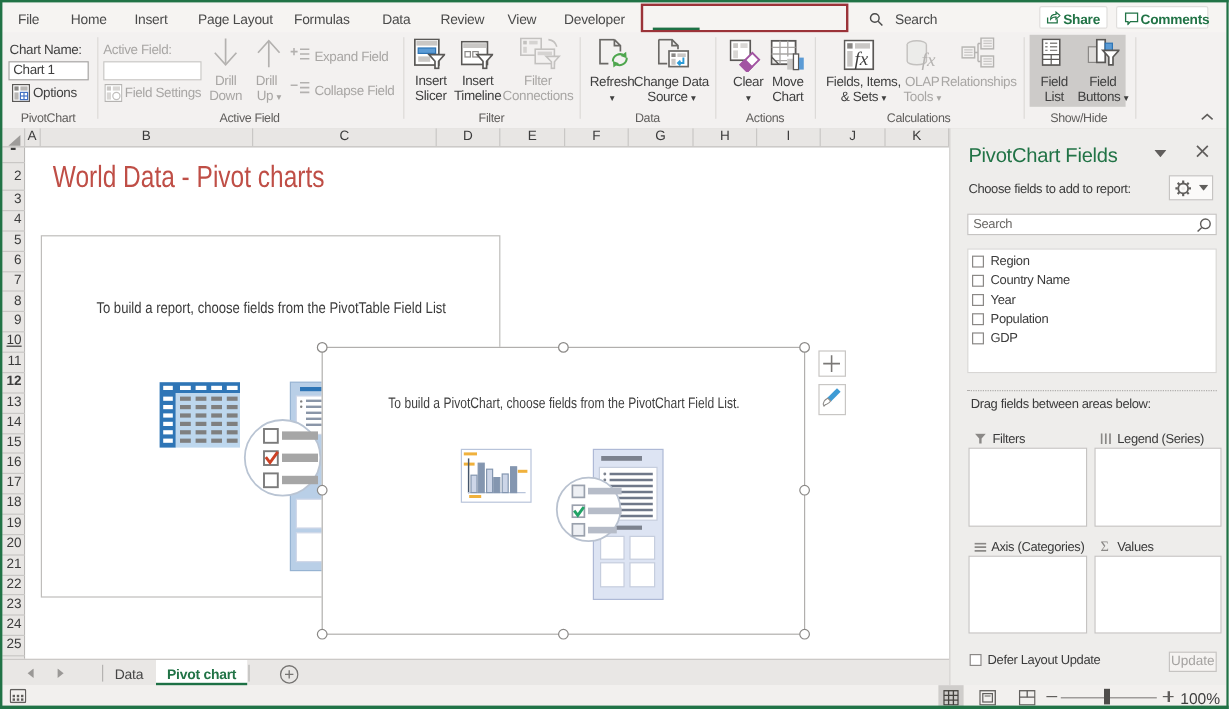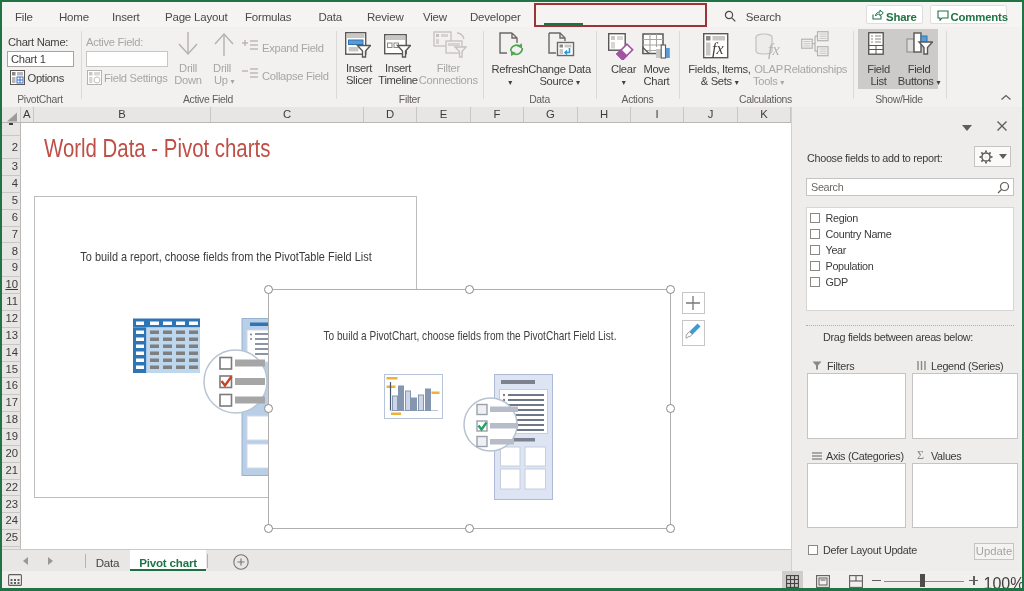--- a/index.html
+++ b/index.html
@@ -279,21 +279,21 @@
     <div class="rhcell" style="top:12.6px;height:23.5px;line-height:22px;">2</div>
     <div class="rhcell" style="top:36.1px;height:16.87px;line-height:15.5px;">3</div>
     <div class="rhcell" style="top:53.0px;height:16.87px;line-height:15.5px;">4</div>
     <div class="rhcell" style="top:69.8px;height:16.87px;line-height:15.5px;">5</div>
     <div class="rhcell" style="top:86.7px;height:16.87px;line-height:15.5px;">6</div>
     <div class="rhcell" style="top:103.6px;height:16.87px;line-height:15.5px;">7</div>
     <div class="rhcell" style="top:120.5px;height:16.87px;line-height:15.5px;">8</div>
     <div class="rhcell" style="top:137.3px;height:16.87px;line-height:15.5px;">9</div>
     <div class="rhcell" style="top:154.2px;height:16.87px;line-height:15.5px;text-decoration:underline;">10</div>
     <div class="rhcell" style="top:171.1px;height:16.87px;line-height:15.5px;">11</div>
-    <div class="rhcell" style="top:187.9px;height:16.87px;line-height:15.5px;">12</div>
+    <div class="rhcell" style="top:187.9px;height:16.87px;line-height:15.5px;font-weight:bold;">12</div>
     <div class="rhcell" style="top:204.8px;height:16.87px;line-height:15.5px;">13</div>
     <div class="rhcell" style="top:221.7px;height:16.87px;line-height:15.5px;">14</div>
     <div class="rhcell" style="top:238.5px;height:16.87px;line-height:15.5px;">15</div>
     <div class="rhcell" style="top:255.4px;height:16.87px;line-height:15.5px;">16</div>
     <div class="rhcell" style="top:272.3px;height:16.87px;line-height:15.5px;">17</div>
     <div class="rhcell" style="top:289.2px;height:16.87px;line-height:15.5px;">18</div>
     <div class="rhcell" style="top:306.0px;height:16.87px;line-height:15.5px;">19</div>
     <div class="rhcell" style="top:322.9px;height:16.87px;line-height:15.5px;">20</div>
     <div class="rhcell" style="top:339.8px;height:16.87px;line-height:15.5px;">21</div>
     <div class="rhcell" style="top:356.6px;height:16.87px;line-height:15.5px;">22</div>
@@ -458,20 +458,21 @@
         <path d="M11 4 L11 18 M4 11 L18 11" stroke="#7a7876" stroke-width="1.3"></path>
       </svg>
     <div class="abs" style="left:682px;top:319.5px;width:22.5px;height:26px;background:#fff;border:1px solid #c8c6c4;"></div>
     <svg class="abs" style="left:682px;top:319.5px" width="22" height="26" viewBox="0 0 22 26">
       <path d="M15.5 3.5 L18.5 6.5 L10.5 14.5 L7.5 11.5 Z" fill="#3d9bd5"></path>
       <path d="M7.8 11.8 L10.2 14.2 C9 16 8.8 16.2 7.2 16.6 C5.8 16.9 5.2 17.5 4.6 18.4 C3.8 17 3.9 15.7 4.9 14.2 C5.7 13 6.5 12.6 7.8 11.8 Z" fill="#fff" stroke="#8a8886" stroke-width="0.9"></path>
     </svg>
   </div>
 
   <div id="pane" class="abs" style="left:791px;top:107px;width:231px;height:463.5px;background:#eeedeb;border-left:1px solid #d2d0ce;">
+    <div class="abs" style="left:15px;top:12.5px;font-size:16.8px;letter-spacing:-0.2px;color:#217346;white-space:nowrap;">PivotChart Fields</div>
     <svg class="abs" style="left:170px;top:18px" width="10" height="6" viewBox="0 0 10 6">
         <polygon points="0,0 10,0 5,6" fill="#605e5c"></polygon>
       </svg>
     <svg class="abs" style="left:204px;top:13px" width="12" height="12" viewBox="0 0 12 12">
         <path d="M1.5 1.5 L10.5 10.5 M10.5 1.5 L1.5 10.5" stroke="#605e5c" stroke-width="1.4"></path>
       </svg>
     <div class="ptext" style="left:15px;top:44.5px;">Choose fields to add to report:</div>
     <div class="abs" style="left:182px;top:39px;width:37px;height:21px;background:#fbfaf9;border:1px solid #c6c4c2;"></div>
     <svg class="abs" style="left:187px;top:43px" width="14" height="14" viewBox="0 0 14 14">
       <circle cx="7" cy="7" r="4.1" fill="none" stroke="#605e5c" stroke-width="1.5"></circle>
@@ -501,21 +502,21 @@
       <div class="ptext" style="left:33.5px;top:105px">Region</div>
     <div class="cb" style="left:17.5px;top:122px"></div>
       <div class="ptext" style="left:33.5px;top:121px">Country Name</div>
     <div class="cb" style="left:17.5px;top:138px"></div>
       <div class="ptext" style="left:33.5px;top:137px">Year</div>
     <div class="cb" style="left:17.5px;top:154px"></div>
       <div class="ptext" style="left:33.5px;top:153px">Population</div>
     <div class="cb" style="left:17.5px;top:170px"></div>
       <div class="ptext" style="left:33.5px;top:169px">GDP</div>
     <div class="abs" style="left:14px;top:217.5px;width:208px;height:0;border-top:1px dotted #b0aeac;"></div>
-    <div class="ptext" style="left:31px;top:223.5px;">Drag fields between areas below:</div>
+    <div class="ptext" style="left:17px;top:223.5px;">Drag fields between areas below:</div>
     <svg class="abs" style="left:19.5px;top:254px" width="10" height="9" viewBox="0 0 10 9">
         <path d="M0.5 0.5 L9.5 0.5 L6 4.5 L6 8.5 L4 8.5 L4 4.5 Z" fill="#8a8886"></path>
       </svg>
     <div class="ptext" style="left:35px;top:253px">Filters</div>
     <svg class="abs" style="left:125px;top:254px" width="9" height="9" viewBox="0 0 9 9">
         <g stroke="#8a8886" stroke-width="1.4">
           <line x1="1" y1="0" x2="1" y2="9"></line>
           <line x1="4.5" y1="0" x2="4.5" y2="9"></line>
           <line x1="8" y1="0" x2="8" y2="9"></line>
         </g>
@@ -587,20 +588,20 @@
     <svg class="abs" style="left:847px;top:4.5px" width="14" height="13" viewBox="0 0 14 13">
       <rect x="0.6" y="0.6" width="12.8" height="11.8" fill="none" stroke="#605e5c" stroke-width="1.1"></rect>
       <line x1="7" y1="0.6" x2="7" y2="6" stroke="#605e5c" stroke-width="1.1"></line>
       <line x1="0.6" y1="6" x2="13.4" y2="6" stroke="#605e5c" stroke-width="1.1"></line>
     </svg>
     <div class="abs" style="left:870.3px;top:9px;width:9px;height:1.6px;background:#605e5c;"></div>
     <div class="abs" style="left:882.3px;top:10px;width:80px;height:1px;background:#8a8886;"></div>
     <div class="abs" style="left:918px;top:3.7px;width:5px;height:12.6px;background:#4f4d4b;"></div>
     <div class="abs" style="left:967.3px;top:9px;width:9px;height:1.6px;background:#605e5c;"></div>
     <div class="abs" style="left:971px;top:5.3px;width:1.6px;height:9px;background:#605e5c;"></div>
-    <div class="abs" style="left:981.5px;top:4px;font-size:16px;color:#3f3f3f;">100%</div>
+    <div class="abs" style="left:981.5px;top:4px;font-size:13px;color:#3f3f3f;">100%</div>
   </div>
 
   <div class="abs" style="left:0;top:0;width:1024px;height:2px;background:#217346"></div>
   <div class="abs" style="left:0;top:588px;width:1024px;height:3px;background:#217346"></div>
   <div class="abs" style="left:0;top:0;width:2px;height:591px;background:#217346"></div>
   <div class="abs" style="left:1022px;top:0;width:2px;height:591px;background:#217346"></div>
 </div>
 
 </body></html>

